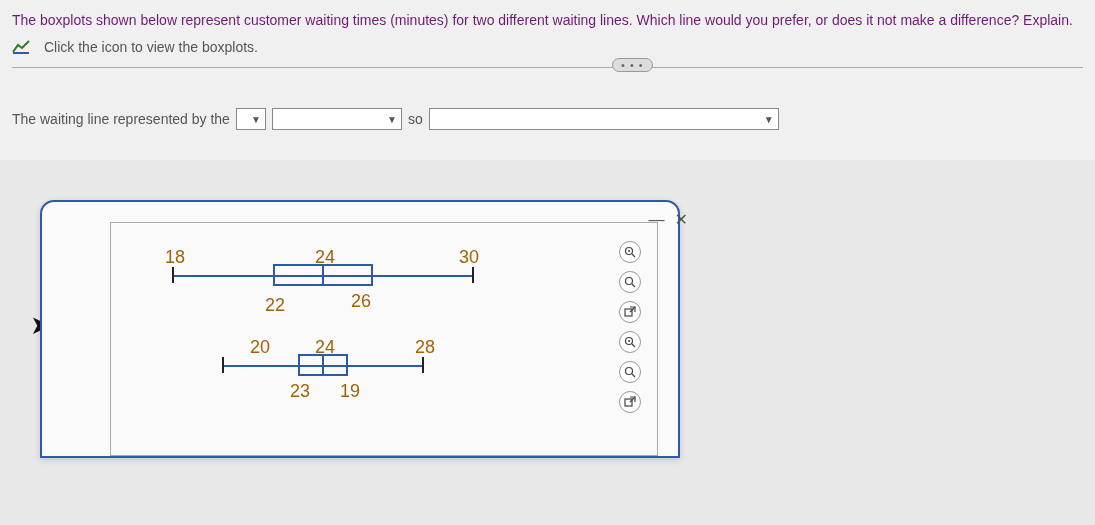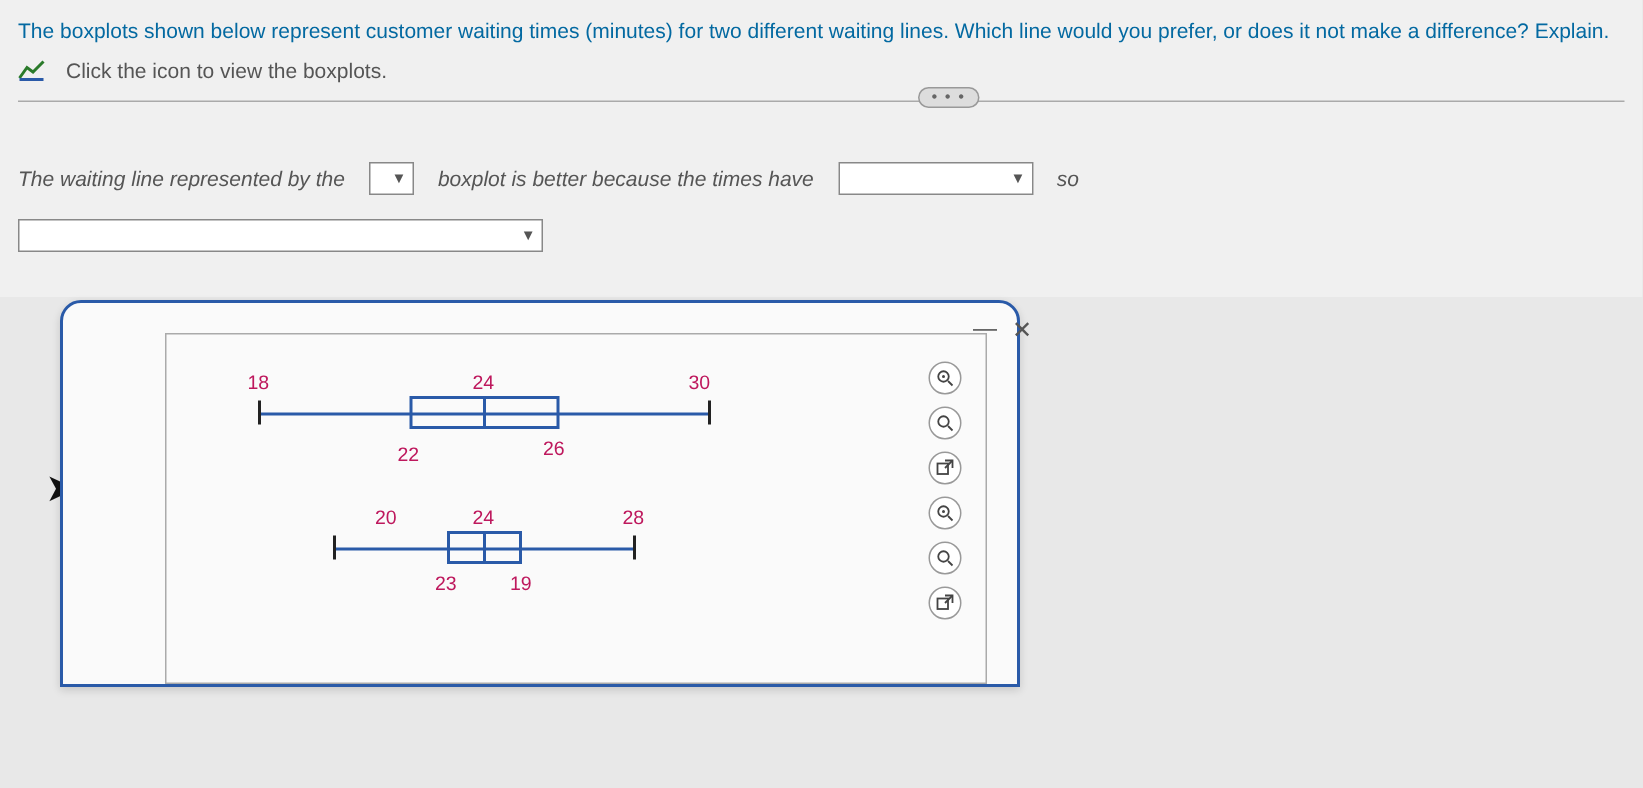--- a/index.html
+++ b/index.html
@@ -1,44 +1,44 @@
 <!DOCTYPE html>
 <html><head>
   <meta charset="utf-8">
   <style>
     * { box-sizing: border-box; margin: 0; padding: 0; }
     body { font-family: Arial, sans-serif; font-size: 14px; color: #333; background: #e8e8e8; width: 1095px; height: 525px; position: relative; }
     .content { background: #f0f0f0; padding: 10px 12px; }
-    .question { color: #0369a1; line-height: 1.5; margin-bottom: 8px; }
+    .question { color: #701a75; line-height: 1.5; margin-bottom: 8px; }
     .link-row { display: flex; align-items: center; gap: 14px; color: #555; margin-bottom: 12px; }
     .chart-icon { width: 18px; height: 14px; display: inline-block; }
     .divider { border: none; border-top: 1px solid #aaa; margin: 0 0 10px 0; position: relative; }
     .dots-pill { position: absolute; left: 600px; top: -9px; background: #ddd; border: 1px solid #999; border-radius: 10px; padding: 0 8px; font-size: 11px; color: #666; letter-spacing: 1px; }
-    .answer-line { padding: 30px 0 20px 0; color: #555; display: flex; align-items: center; flex-wrap: wrap; gap: 16px; font-style: italic; }
+    .answer-line { padding: 30px 0 20px 0; color: #555; display: flex; align-items: center; flex-wrap: wrap; gap: 6px; }
     .dd { display: inline-flex; align-items: center; border: 1px solid #888; background: #fff; height: 22px; padding: 0 4px 0 6px; min-width: 30px; }
     .dd.wide { min-width: 130px; }
     .dd.xwide { min-width: 350px; }
     .dd-arrow { margin-left: auto; font-size: 10px; color: #555; }
     
     .popup { position: absolute; left: 40px; top: 200px; width: 640px; background: #fafafa; border: 2px solid #2a5aa8; border-top-left-radius: 14px; border-top-right-radius: 14px; padding: 20px 20px 0 20px; box-shadow: 0 2px 6px rgba(0,0,0,0.15); }
     .popup-controls { position: absolute; right: -10px; top: 8px; display: flex; gap: 10px; align-items: center; }
     .popup-title { font-size: 20px; color: #444; margin: 8px 0 20px 48px; }
     .cursor { position: absolute; left: 30px; top: 310px; font-size: 26px; color: #111; }
     
     .plot-area { border: 1px solid #aaa; margin-left: 48px; padding: 12px 12px 0 12px; display: flex; }
     .plot-content { flex: 1; position: relative; height: 220px; }
     .side-buttons { width: 30px; display: flex; flex-direction: column; gap: 8px; align-items: center; padding-top: 6px; }
     .round-btn { width: 22px; height: 22px; border: 1px solid #999; border-radius: 50%; background: #fff; display: flex; align-items: center; justify-content: center; font-size: 12px; color: #444; cursor: pointer; }
     
     .boxplot-row { position: relative; height: 90px; }
     .axis-line { position: absolute; height: 2px; background: #2a5aa8; }
     .whisker-cap { position: absolute; width: 2px; height: 16px; background: #222; }
     .box { position: absolute; height: 22px; border: 2px solid #2a5aa8; background: transparent; }
     .median { position: absolute; width: 2px; height: 22px; background: #2a5aa8; }
-    .num-label { position: absolute; font-size: 13px; color: #be185d; }
+    .num-label { position: absolute; font-size: 18px; color: #a16207; }
     
     .win-btn { cursor: pointer; color: #555; font-size: 16px; }
   </style>
 </head>
 <body>
 
 <div class="content">
   <div class="question">The boxplots shown below represent customer waiting times (minutes) for two different waiting lines. Which line would you prefer, or does it not make a difference? Explain.</div>
   <div class="link-row">
     <span class="chart-icon">
@@ -52,21 +52,20 @@
   <div style="position:relative;">
     <hr class="divider">
     <div class="dots-pill">• • •</div>
   </div>
 
   <div class="answer-line">
     <span>The waiting line represented by the</span>
     <span class="dd">
         <span class="dd-arrow">▼</span>
       </span>
-    <span>boxplot is better because the times have</span>
     <span class="dd wide">
         <span class="dd-arrow">▼</span>
       </span>
     <span>so</span>
     <span class="dd xwide">
         <span class="dd-arrow">▼</span>
       </span>
   </div>
 </div>
 
@@ -83,21 +82,21 @@
         <div class="boxplot-row">
           <div class="axis-line" style="left: 50px; width: 300px; top: 40px;"></div>
           <div class="whisker-cap" style="left: 49px; top: 32px;"></div>
           <div class="whisker-cap" style="left: 349px; top: 32px;"></div>
           <div class="box" style="left: 150px; width: 100px; top: 29px;"></div>
           <div class="median" style="left: 199px; top: 29px;"></div>
           <div class="num-label" style="left: 42px; top: 12px;">18</div>
           <div class="num-label" style="left: 336px; top: 12px;">30</div>
           <div class="num-label" style="left: 192px; top: 12px;">24</div>
           <div class="num-label" style="left: 142px; top: 60px;">22</div>
-          <div class="num-label" style="left: 239px; top: 56px;">26</div>
+          <div class="num-label" style="left: 228px; top: 56px;">26</div>
         </div>
         <div class="boxplot-row">
           <div class="axis-line" style="left: 100px; width: 200px; top: 40px;"></div>
           <div class="whisker-cap" style="left: 99px; top: 32px;"></div>
           <div class="whisker-cap" style="left: 299px; top: 32px;"></div>
           <div class="box" style="left: 175px; width: 50px; top: 29px;"></div>
           <div class="median" style="left: 199px; top: 29px;"></div>
           <div class="num-label" style="left: 92px; top: 12px; margin-left: 35px;">20</div>
           <div class="num-label" style="left: 292px; top: 12px;">28</div>
           <div class="num-label" style="left: 192px; top: 12px;">24</div>

